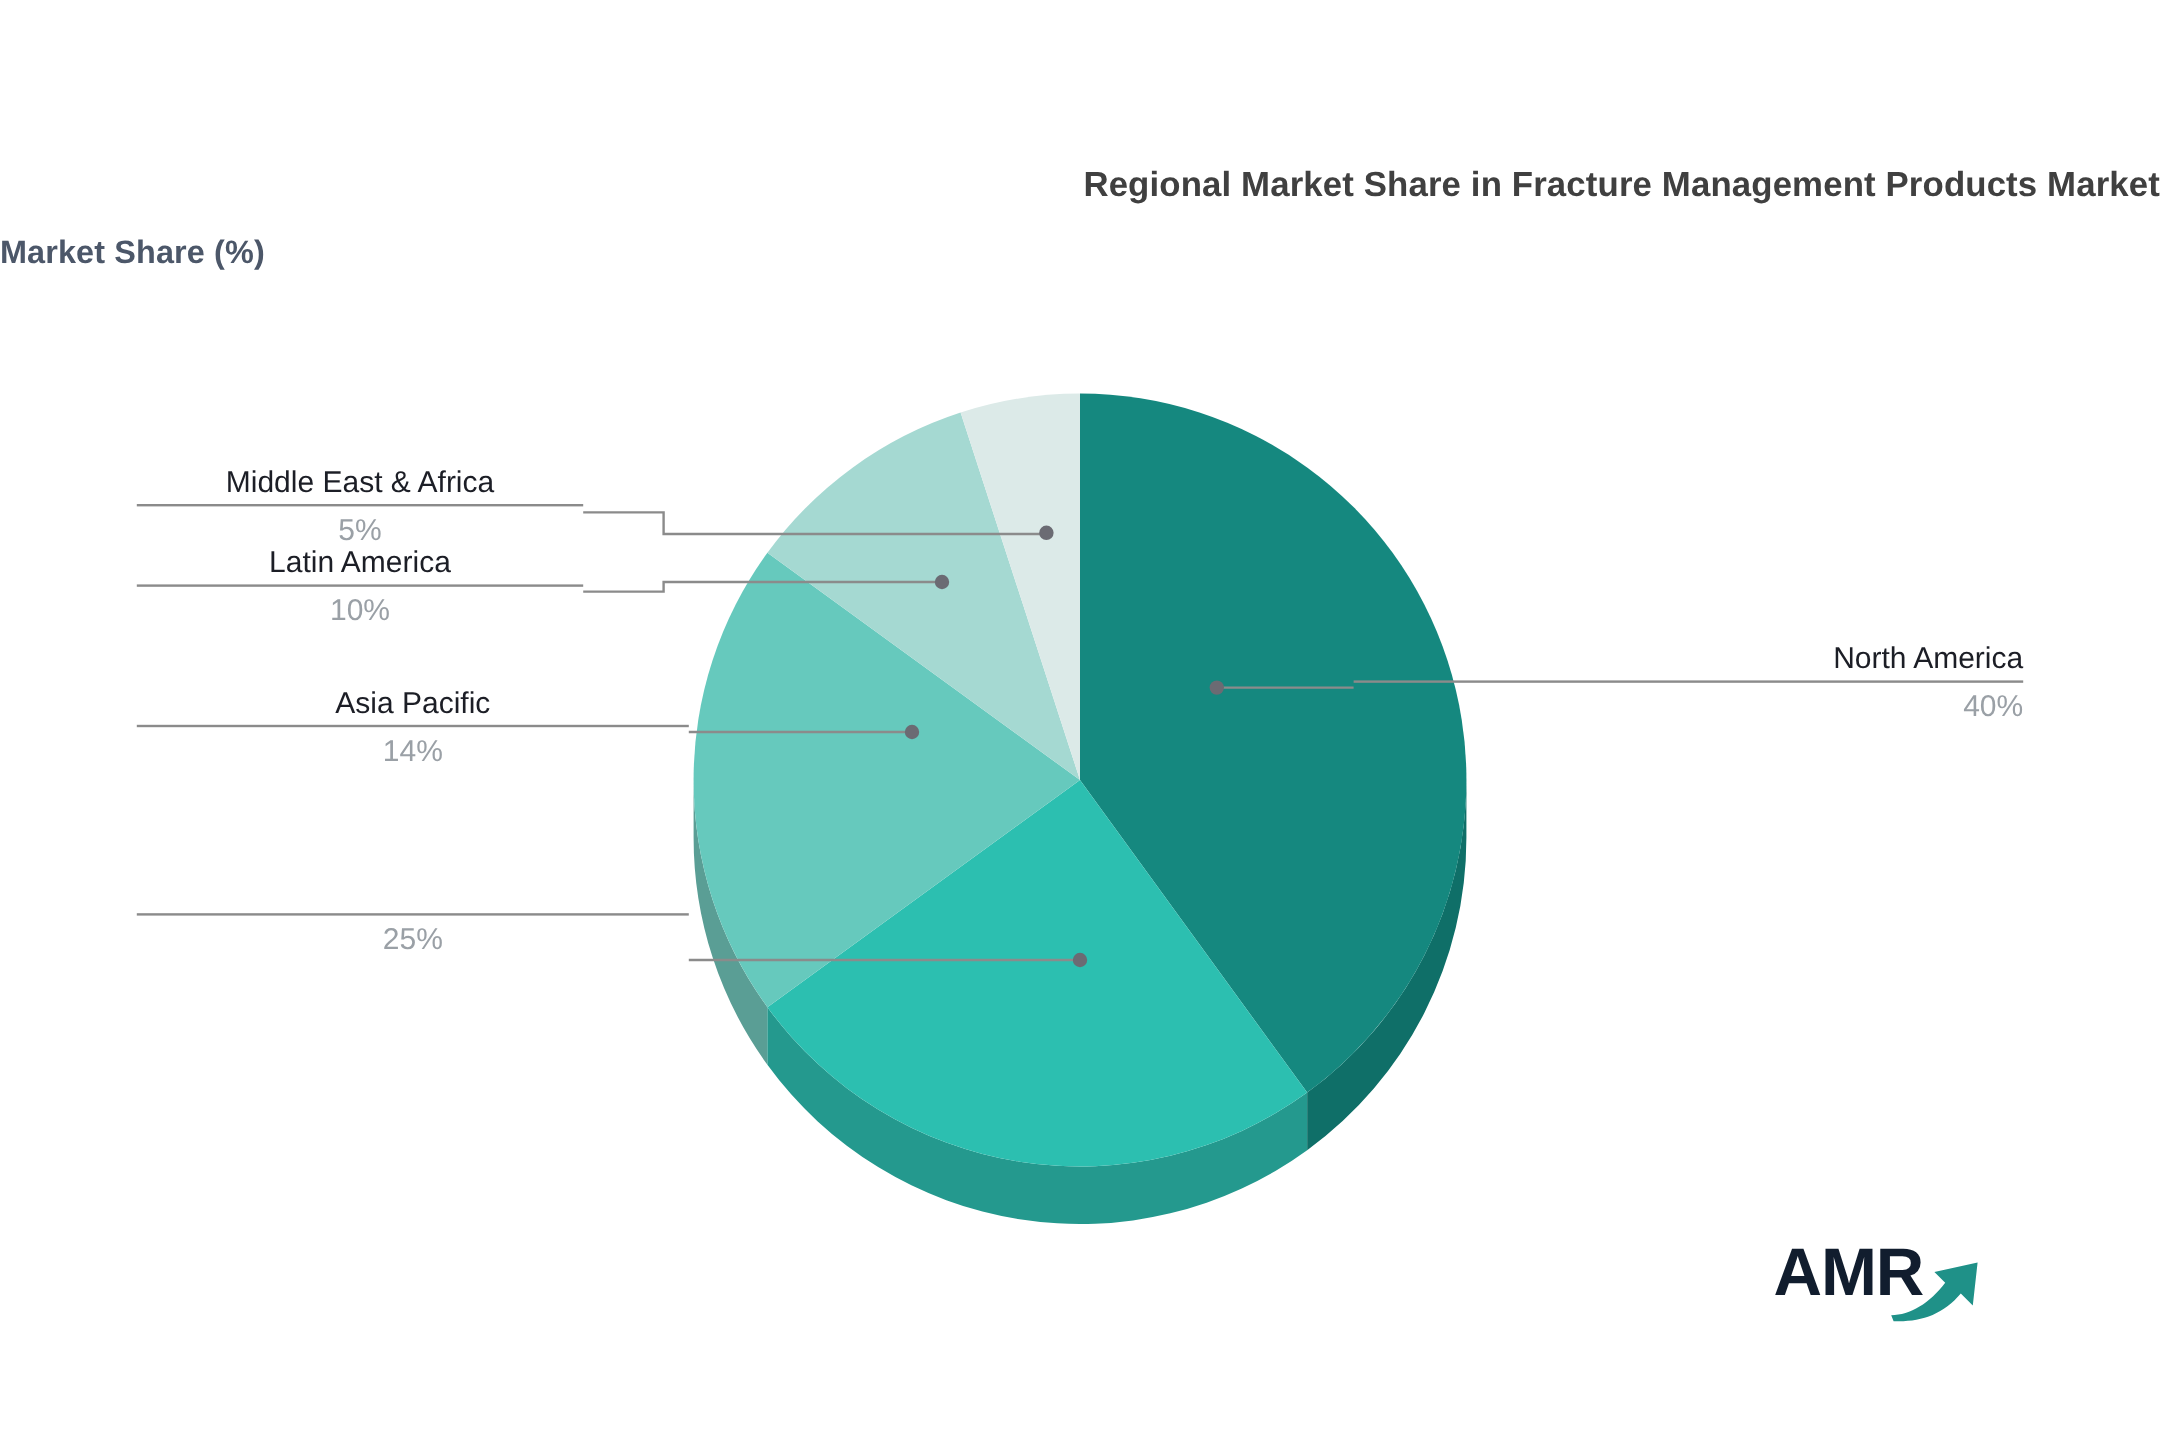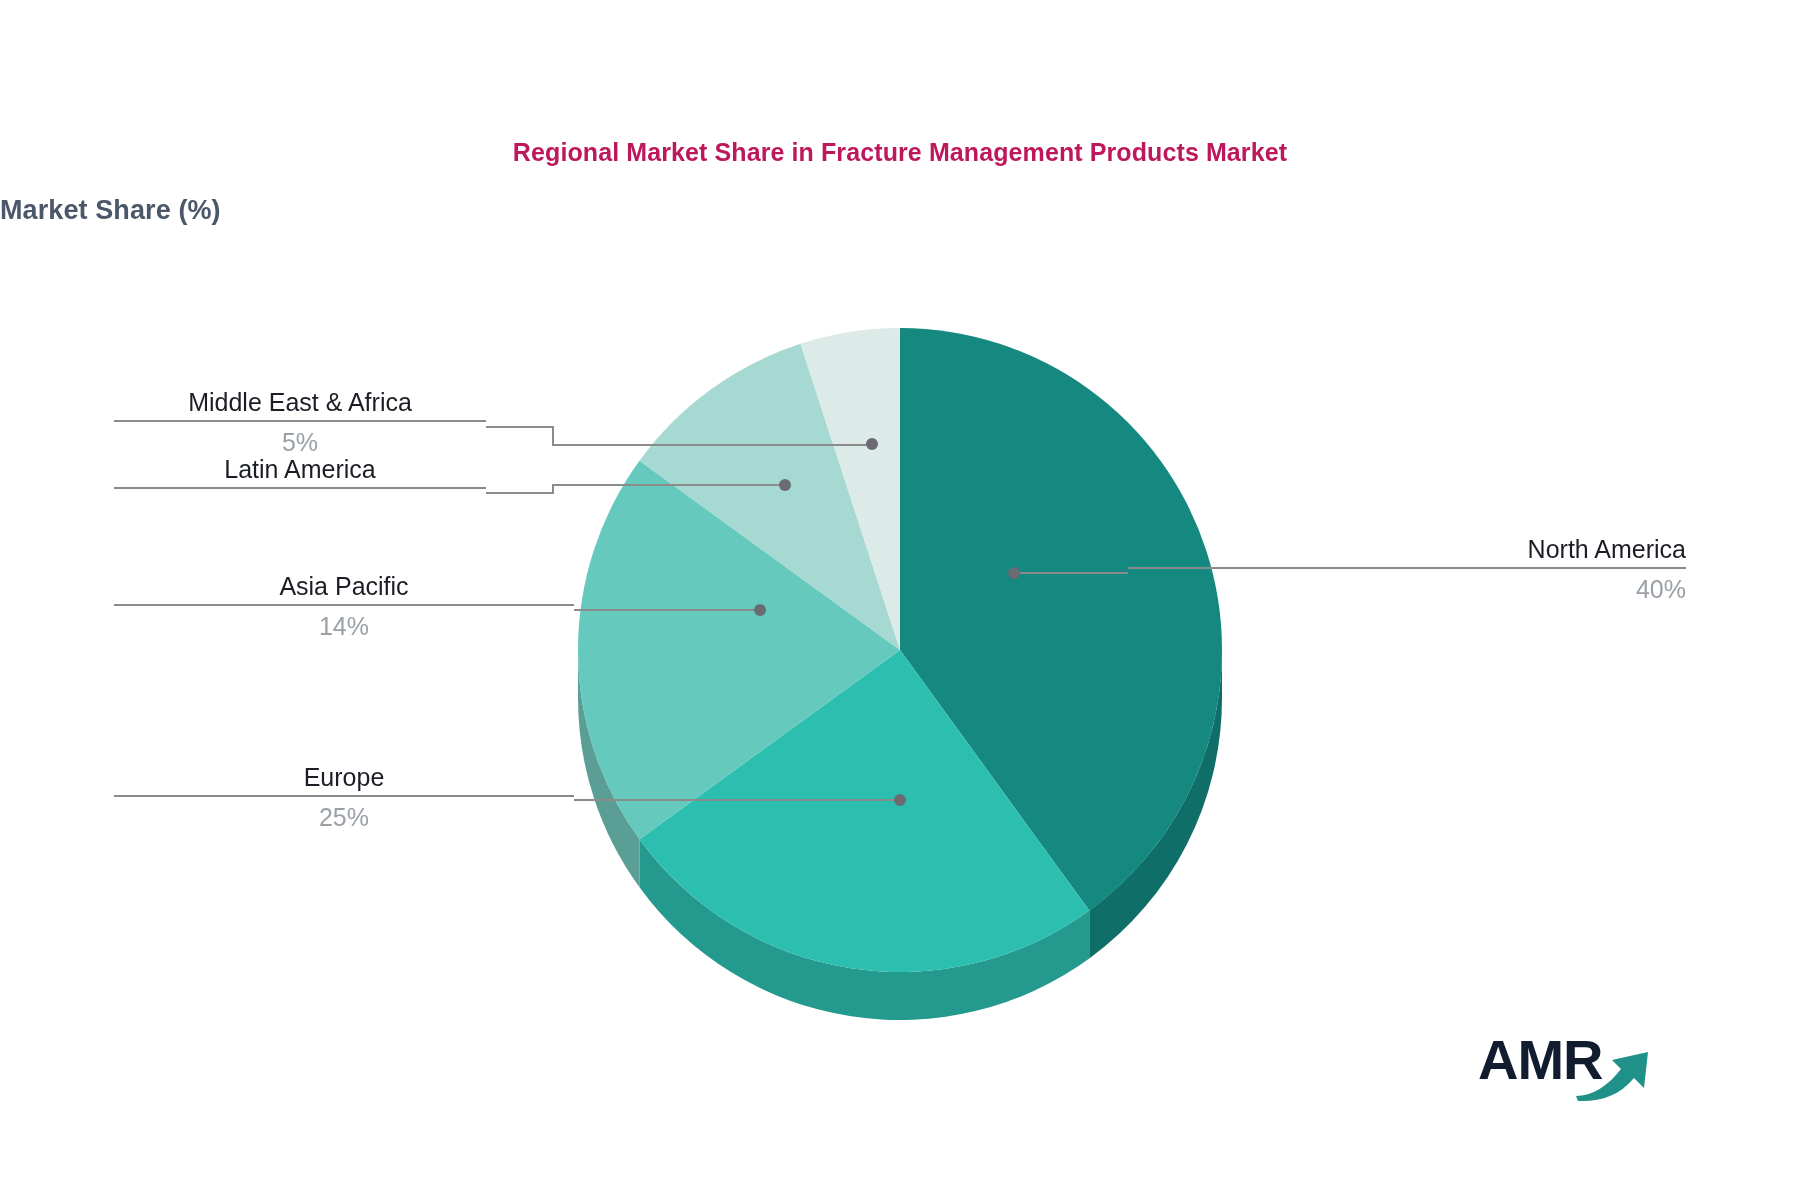--- a/index.html
+++ b/index.html
@@ -19,24 +19,24 @@
     background: #ffffff;
     overflow: hidden;
   }
 
   
   #title {
     position: absolute;
     left: 0;
     top: 138px;
     width: 1800px;
-    text-align: center;
-    font-size: 25px;
+    text-align: right;
+    font-size: 29px;
     font-weight: bold;
-    color: #be185d;
+    color: #404040;
     letter-spacing: 0.1px;
     white-space: nowrap;
   }
   #subtitle {
     position: absolute;
     left: 0;
     top: 195px;
     width: 1800px;
     text-align: left;
     font-size: 27px;
@@ -164,30 +164,30 @@
 
   <div class="callout left" id="cl-mea">
     <div class="cat">Middle East &amp; Africa</div>
     <div class="rule"></div>
     <div class="val">5%</div>
   </div>
 
   <div class="callout left" id="cl-latam">
     <div class="cat">Latin America</div>
     <div class="rule"></div>
+    <div class="val">10%</div>
   </div>
 
   <div class="callout left" id="cl-apac">
     <div class="cat">Asia Pacific</div>
     <div class="rule"></div>
     <div class="val">14%</div>
   </div>
 
   <div class="callout left" id="cl-europe">
-    <div class="cat">Europe</div>
     <div class="rule"></div>
     <div class="val">25%</div>
   </div>
 
   <div class="callout right" id="cl-na">
     <div class="cat">North America</div>
     <div class="rule"></div>
     <div class="val">40%</div>
   </div>
 

